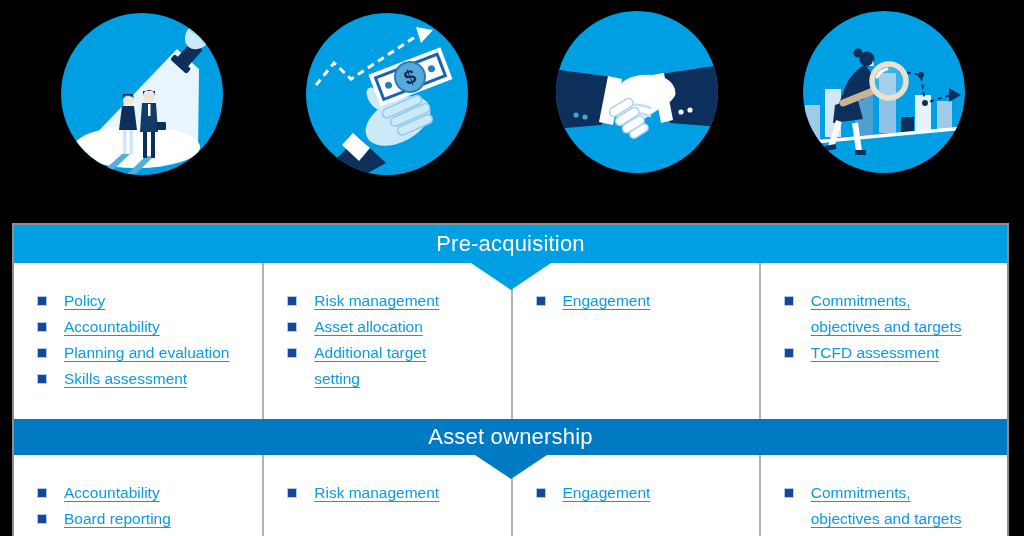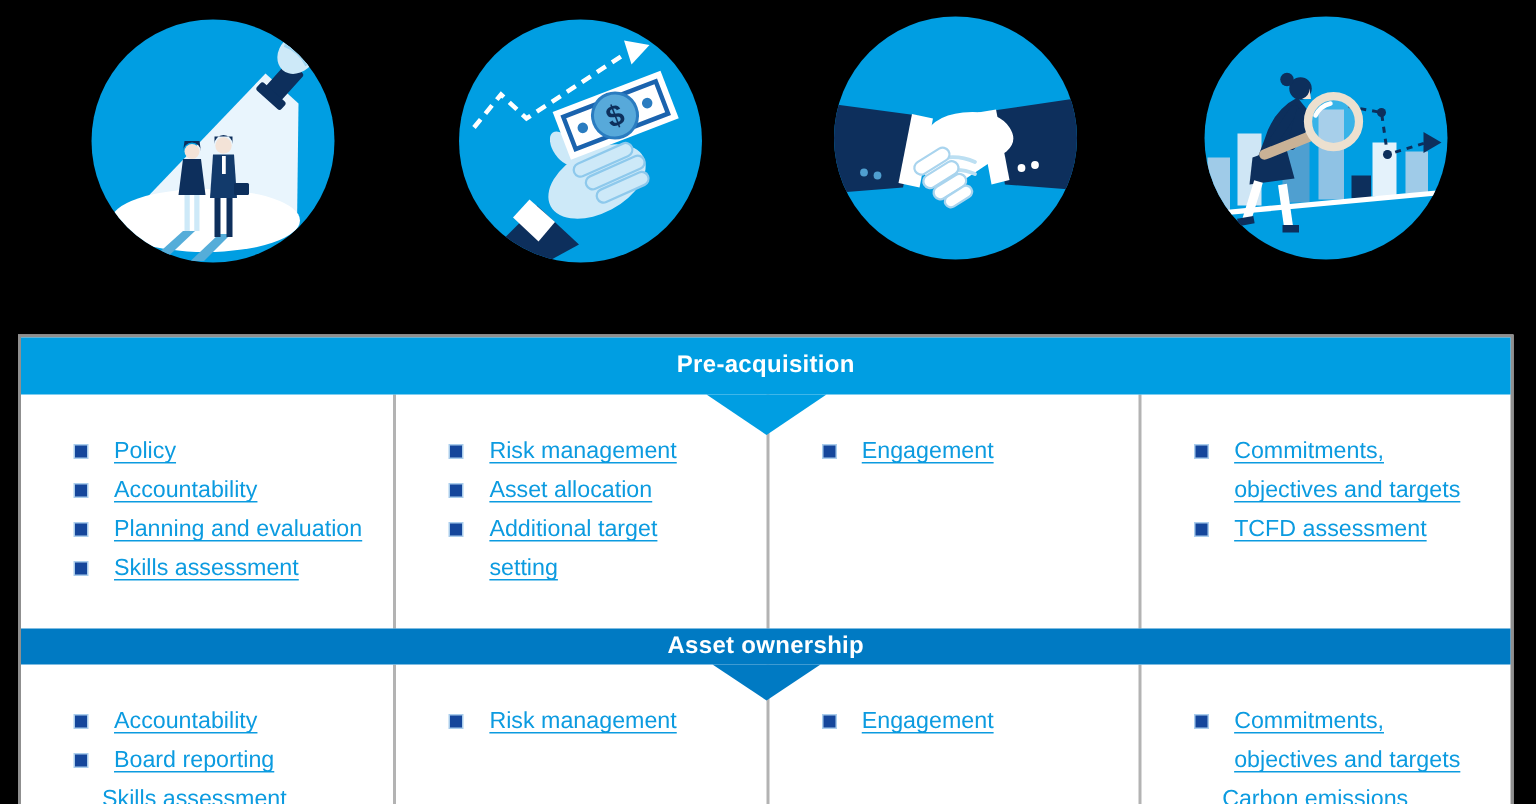--- a/index.html
+++ b/index.html
@@ -10,31 +10,31 @@
           background:#009EE2;overflow:hidden;}
   .circle svg{position:absolute;left:0;top:0;}
   .c1{left:61px;top:13px;} .c2{left:306px;top:13px;}
   .c3{left:556px;top:11px;} .c4{left:803px;top:11px;}
   
   .matrix{position:absolute;left:12px;top:223px;width:997px;height:322px;
           background:#fff;border:2px solid #8f8f8f;box-sizing:border-box;
           display:flex;flex-direction:column;}
   .banner{position:relative;height:38px;background:#009EE2;display:flex;
           align-items:center;justify-content:center;z-index:6;flex:0 0 auto;}
-  .banner .blabel{color:#fff;font-weight:bold;font-size:16px;letter-spacing:.2px;}
+  .banner .blabel{color:#fff;font-weight:normal;font-size:22px;letter-spacing:.2px;}
   .chev{position:absolute;top:100%;left:50%;transform:translateX(-50%);
         width:0;height:0;border-left:40px solid transparent;
         border-right:40px solid transparent;border-top:27px solid #009EE2;}
-  .banner.own{height:24px;background:#007AC3;}
+  .banner.own{height:36px;background:#007AC3;}
   .banner.own .chev{border-left-width:36px;border-right-width:36px;
         border-top:24px solid #007AC3;}
   .row{display:grid;grid-template-columns:1fr 1fr 1fr 1fr;position:relative;z-index:1;}
   .row1{height:156px;flex:0 0 auto;}
   .row2{flex:1 1 auto;overflow:hidden;}
-  .col{padding:25px 8px 0 36px;box-sizing:border-box;overflow:hidden;}
+  .col{padding:25px 8px 0 24px;box-sizing:border-box;overflow:hidden;}
   .col + .col{border-left:2px solid #b3b3b3;}
   .item{display:flex;align-items:flex-start;line-height:26px;font-size:15.5px;}
   .sq{flex:0 0 auto;width:8px;height:8px;background:#15469B;margin-top:9px;
       box-shadow:0 0 0 1px #aacdec;}
   .lnk{margin-left:18px;color:#0C9BE0;text-decoration:underline;
        text-underline-offset:3px;white-space:pre-line;cursor:pointer;}
 </style>
 </head>
 <body>
 

